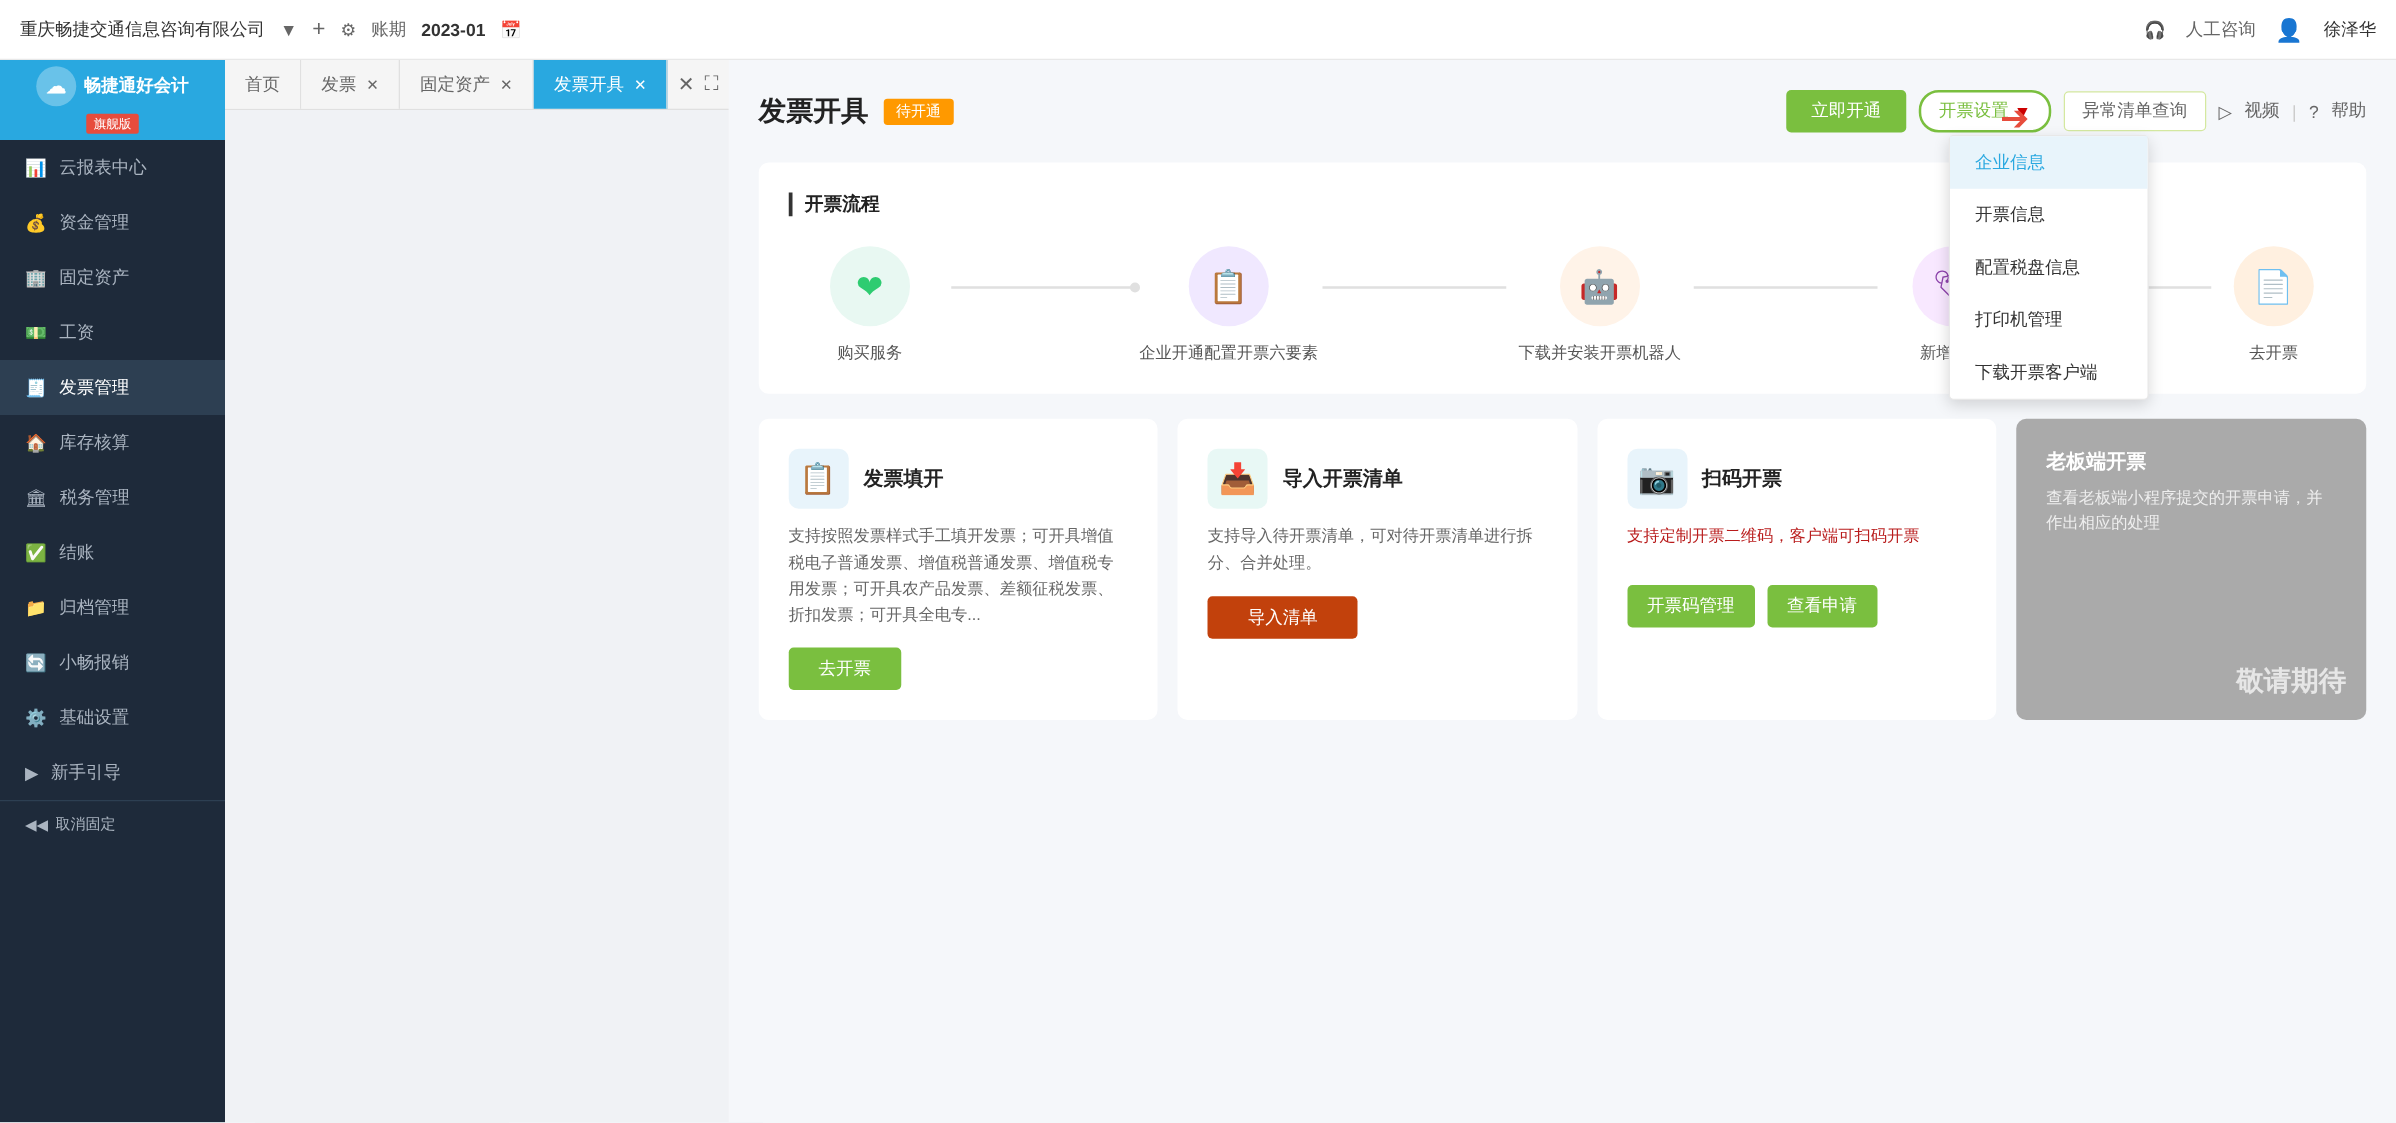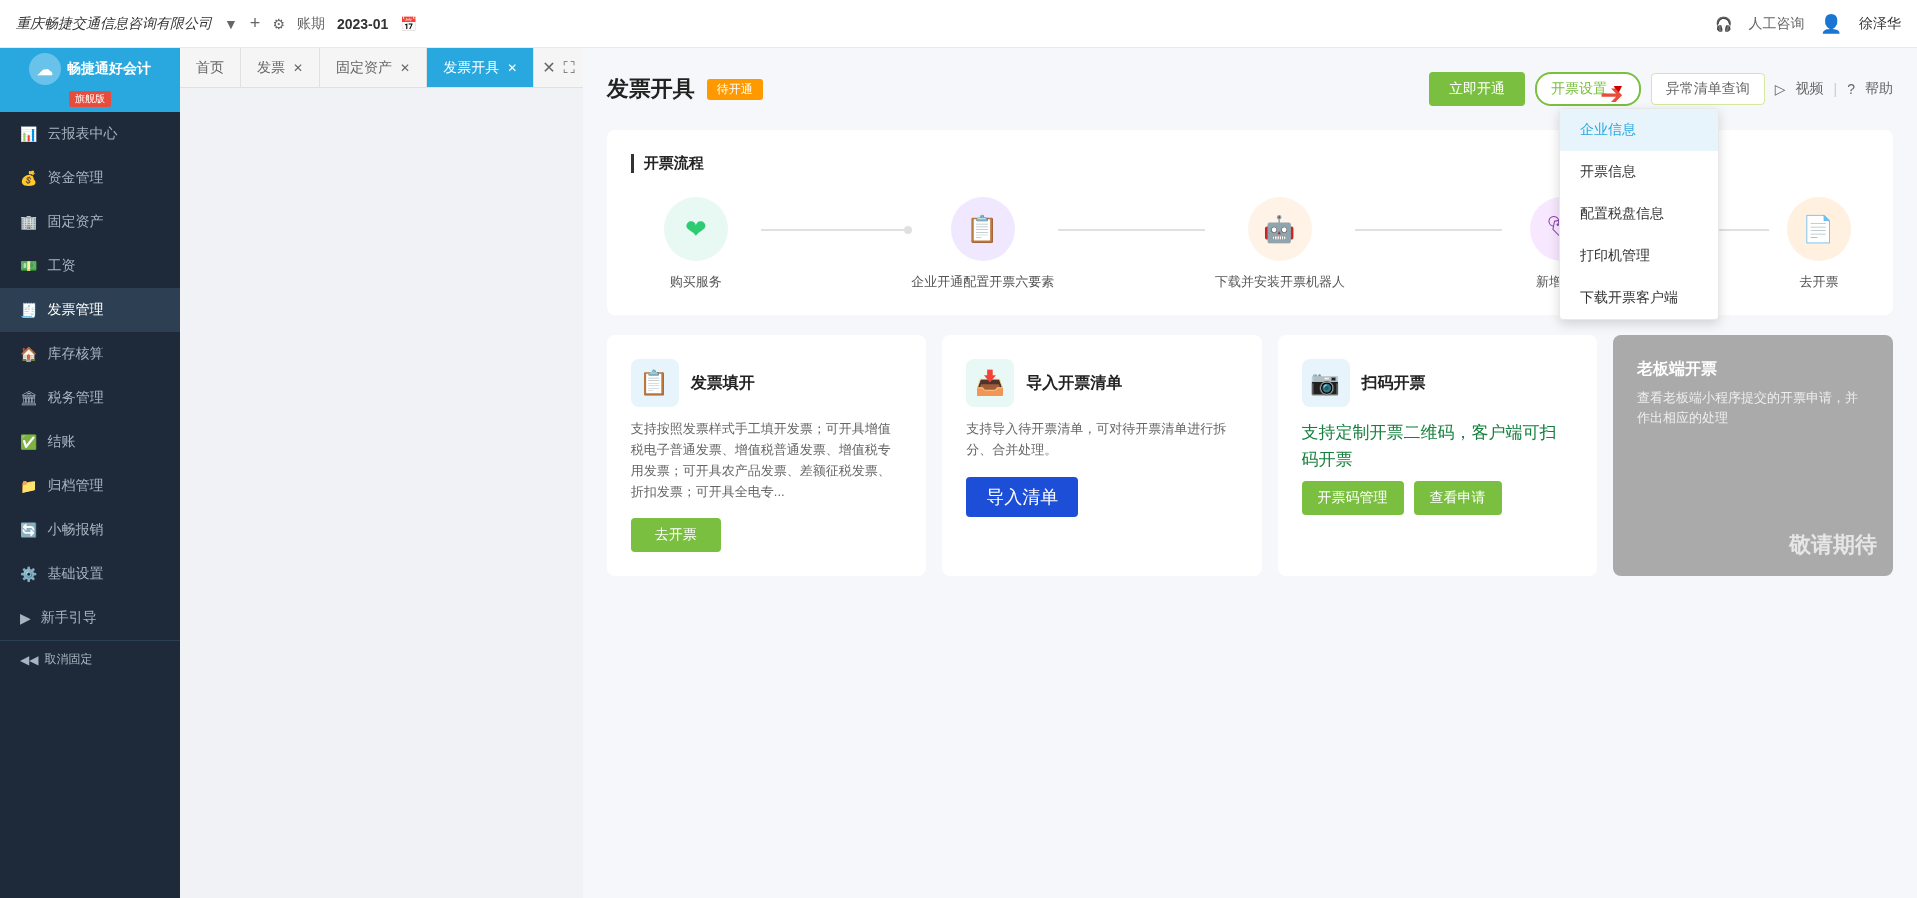--- a/index.html
+++ b/index.html
@@ -2,21 +2,21 @@
 <html><head>
   <meta charset="utf-8">
   <style>
     * { box-sizing: border-box; margin: 0; padding: 0; }
     body { font-family: 'Microsoft YaHei', Arial, sans-serif; font-size: 14px; color: #333; background: #f0f2f5; height: 898px; overflow: hidden; display: flex; flex-direction: column; }
   </style>
 </head>
 <body>
 
 <div style="height:48px; background:#fff; border-bottom:1px solid #e8e8e8; display:flex; align-items:center; padding:0 16px; gap:12px; flex-shrink:0;">
-  <span style="font-size:14px; color:#333;font-style:italic;">重庆畅捷交通信息咨询有限公司</span>
+  <span style="font-size:14px; color:#333;">重庆畅捷交通信息咨询有限公司</span>
   <span style="color:#666; cursor:pointer;">▼</span>
   <span style="color:#666; cursor:pointer; font-size:18px;">+</span>
   <span style="color:#666; cursor:pointer;">⚙</span>
   <span style="color:#666;">账期</span>
   <span style="color:#333; font-weight:bold;">2023-01</span>
   <span style="color:#666; cursor:pointer;">📅</span>
   <div style="margin-left:auto; display:flex; align-items:center; gap:16px;">
     <span style="color:#666;">🎧</span>
     <span style="color:#666; cursor:pointer;">人工咨询</span>
     <span style="color:#999; font-size:18px;">👤</span>
@@ -207,29 +207,29 @@
             <div style="font-size:13px; color:#666; line-height:1.6; margin-bottom:16px;">支持按照发票样式手工填开发票；可开具增值税电子普通发票、增值税普通发票、增值税专用发票；可开具农产品发票、差额征税发票、折扣发票；可开具全电专...</div>
             <button style="background:#7abf3f; color:#fff; border:none; padding:8px 24px; border-radius:4px; cursor:pointer; font-size:14px;">去开票</button>
           </div>
 
           <div style="background:#fff; border-radius:8px; padding:24px;">
             <div style="display:flex; align-items:center; gap:12px; margin-bottom:12px;">
               <div style="width:48px; height:48px; border-radius:8px; background:#e8f8f5; display:flex; align-items:center; justify-content:center; font-size:24px; color:#27ae60;">📥</div>
               <span style="font-size:16px; font-weight:bold; color:#222;">导入开票清单</span>
             </div>
             <div style="font-size:13px; color:#666; line-height:1.6; margin-bottom:16px;">支持导入待开票清单，可对待开票清单进行拆分、合并处理。</div>
-            <button style="background:#1d4ed8; color:#fff; border:none; padding:8px 20px; border-radius:4px; cursor:pointer; font-size:18px;">导入清单</button>
+            <button style="background:#c2410c; color:#fff; border:none; padding:8px 32px; border-radius:4px; cursor:pointer; font-size:14px;">导入清单</button>
           </div>
 
           <div style="background:#fff; border-radius:8px; padding:24px;">
             <div style="display:flex; align-items:center; gap:12px; margin-bottom:12px;">
               <div style="width:48px; height:48px; border-radius:8px; background:#e8f4fb; display:flex; align-items:center; justify-content:center; font-size:24px; color:#3498db;">📷</div>
               <span style="font-size:16px; font-weight:bold; color:#222;">扫码开票</span>
             </div>
-            <div style="font-size:17px; color:#15803d; line-height:1.6; margin-bottom:7px;">支持定制开票二维码，客户端可扫码开票</div>
+            <div style="font-size:13px; color:#b91c1c; line-height:1.6; margin-bottom:28px;">支持定制开票二维码，客户端可扫码开票</div>
             <div style="display:flex; gap:10px;">
               <button style="background:#7abf3f; color:#fff; border:none; padding:8px 16px; border-radius:4px; cursor:pointer; font-size:14px;">开票码管理</button>
               <button style="background:#7abf3f; color:#fff; border:none; padding:8px 16px; border-radius:4px; cursor:pointer; font-size:14px;">查看申请</button>
             </div>
           </div>
 
           <div style="background:#aaa; border-radius:8px; padding:24px; position:relative; overflow:hidden;">
             <div style="font-size:16px; font-weight:bold; color:#fff; margin-bottom:8px;">老板端开票</div>
             <div style="font-size:13px; color:#eee; line-height:1.5;">查看老板端小程序提交的开票申请，并作出相应的处理</div>
             <div style="position:absolute; bottom:16px; right:16px; font-size:22px; color:rgba(255,255,255,0.7); font-weight:bold;">敬请期待</div>

